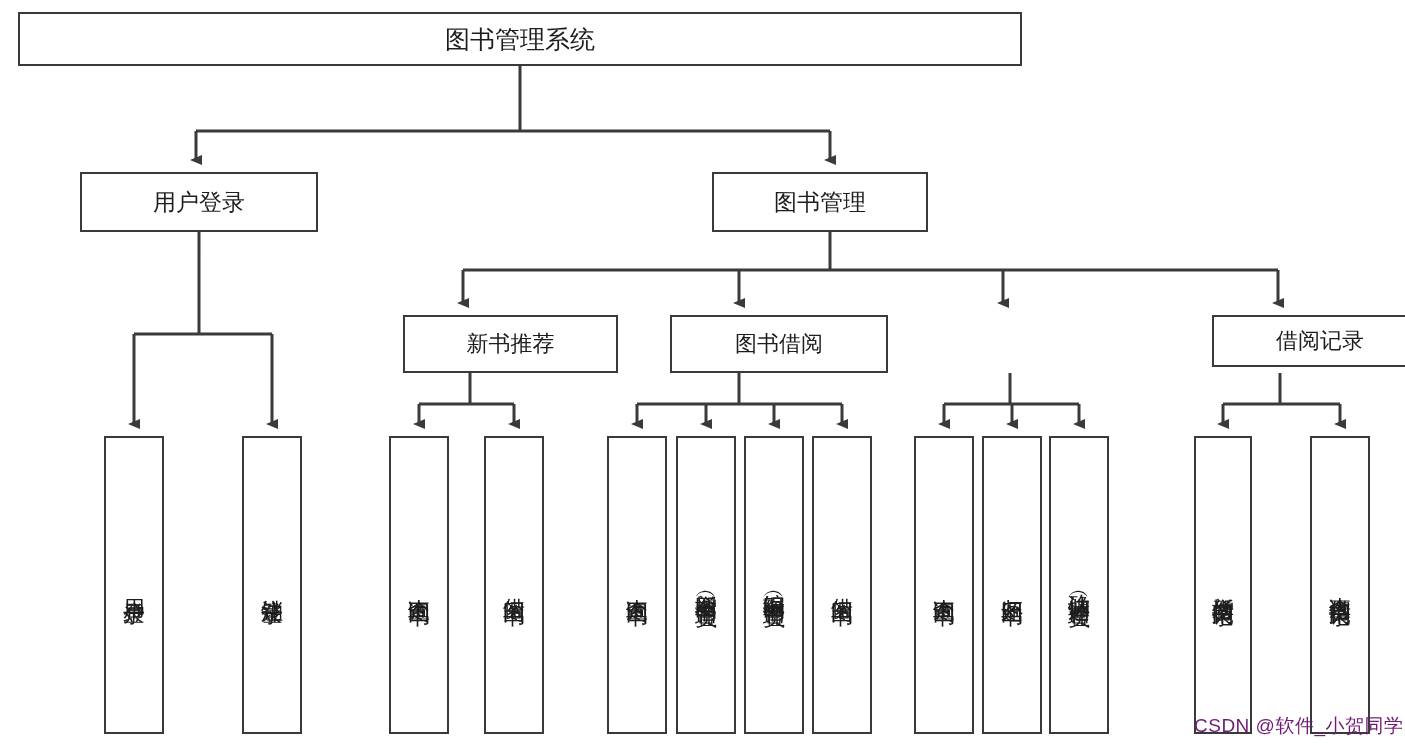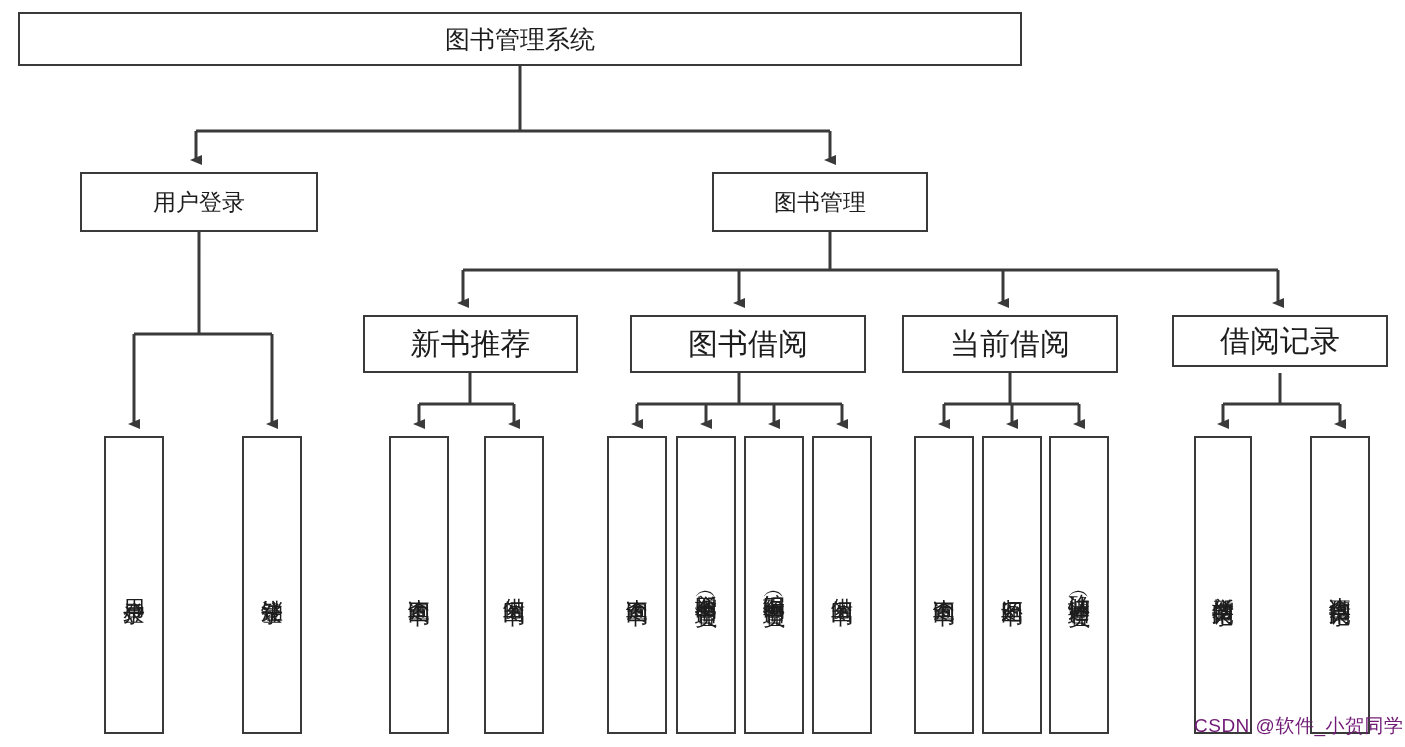--- a/index.html
+++ b/index.html
@@ -32,21 +32,21 @@
     border: 2.5px solid #3a3a3a;
     background: #ffffff;
     display: flex;
     align-items: center;
     justify-content: center;
     color: #1d1d1d;
     line-height: 1.08;
   }
   .node.lvl0 { font-size: 25px; }
   .node.lvl1 { font-size: 23px; }
-  .node.lvl2 { font-size: 30px; }
+  .node.lvl2 { font-size: 22px; margin-left: 40px; }
   .node.leaf {
     font-size: 22px;
     writing-mode: vertical-rl;
     text-orientation: upright;
     letter-spacing: 2px;
     padding: 4px 0;
   }
   .node.leaf .vtext {
     writing-mode: vertical-rl;
     text-orientation: upright;
@@ -126,25 +126,22 @@
   <div class="node lvl1" style="left:80px; top:172px; width:238px; height:60px;">
     <span>用户登录</span>
   </div>
   <div class="node lvl1" style="left:712px; top:172px; width:216px; height:60px;">
     <span>图书管理</span>
   </div>
 
   <div class="node lvl2" style="left:363px; top:315px; width:215px; height:58px;">
     <span>新书推荐</span>
   </div>
-  <div class="node lvl2" style="left:630px; top:315px; width:236px; height:58px;">
+  <div class="node lvl2" style="left:630px; top:315px; width:218px; height:58px;">
     <span>图书借阅</span>
-  </div>
-  <div class="node lvl2" style="left:902px; top:315px; width:216px; height:58px;">
-    <span>当前借阅</span>
   </div>
   <div class="node lvl2" style="left:1172px; top:315px; width:216px; height:52px;">
     <span>借阅记录</span>
   </div>
 
   <div class="node leaf" style="left:104px; top:436px; width:60px; height:298px;">
     <span class="vtext">用户登录</span>
   </div>
   <div class="node leaf" style="left:242px; top:436px; width:60px; height:298px;">
     <span class="vtext">注销登录</span>

